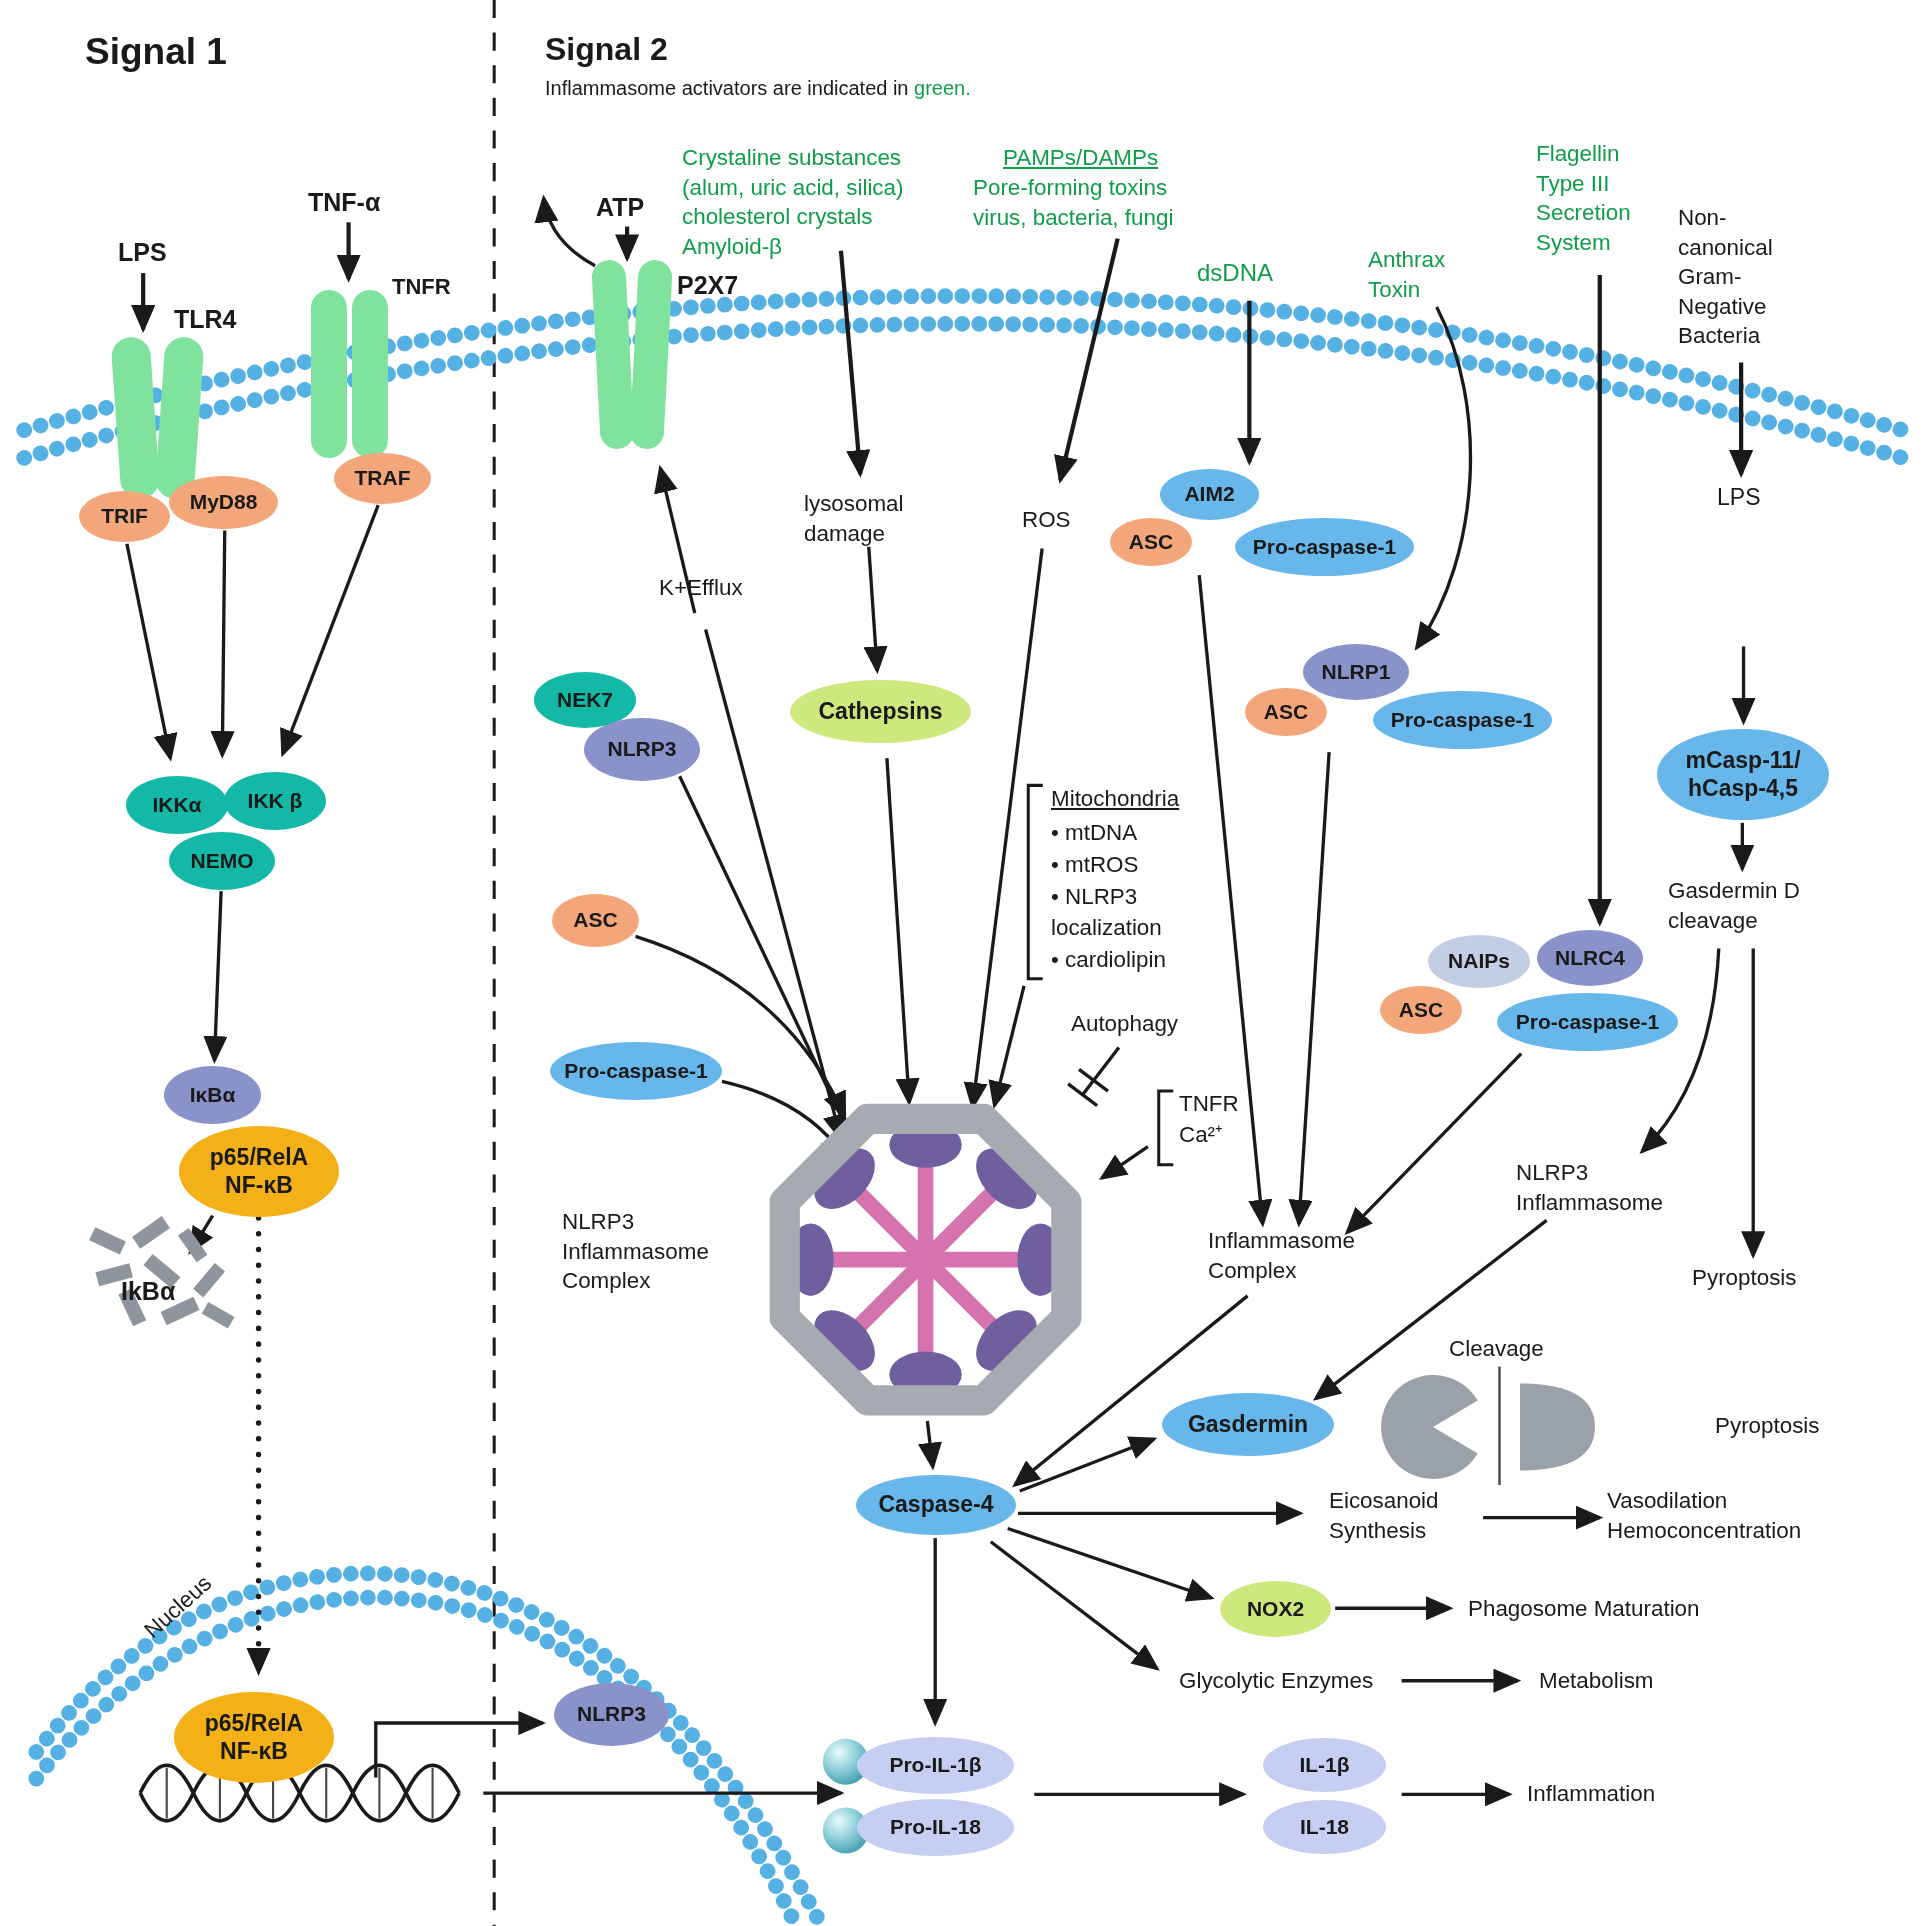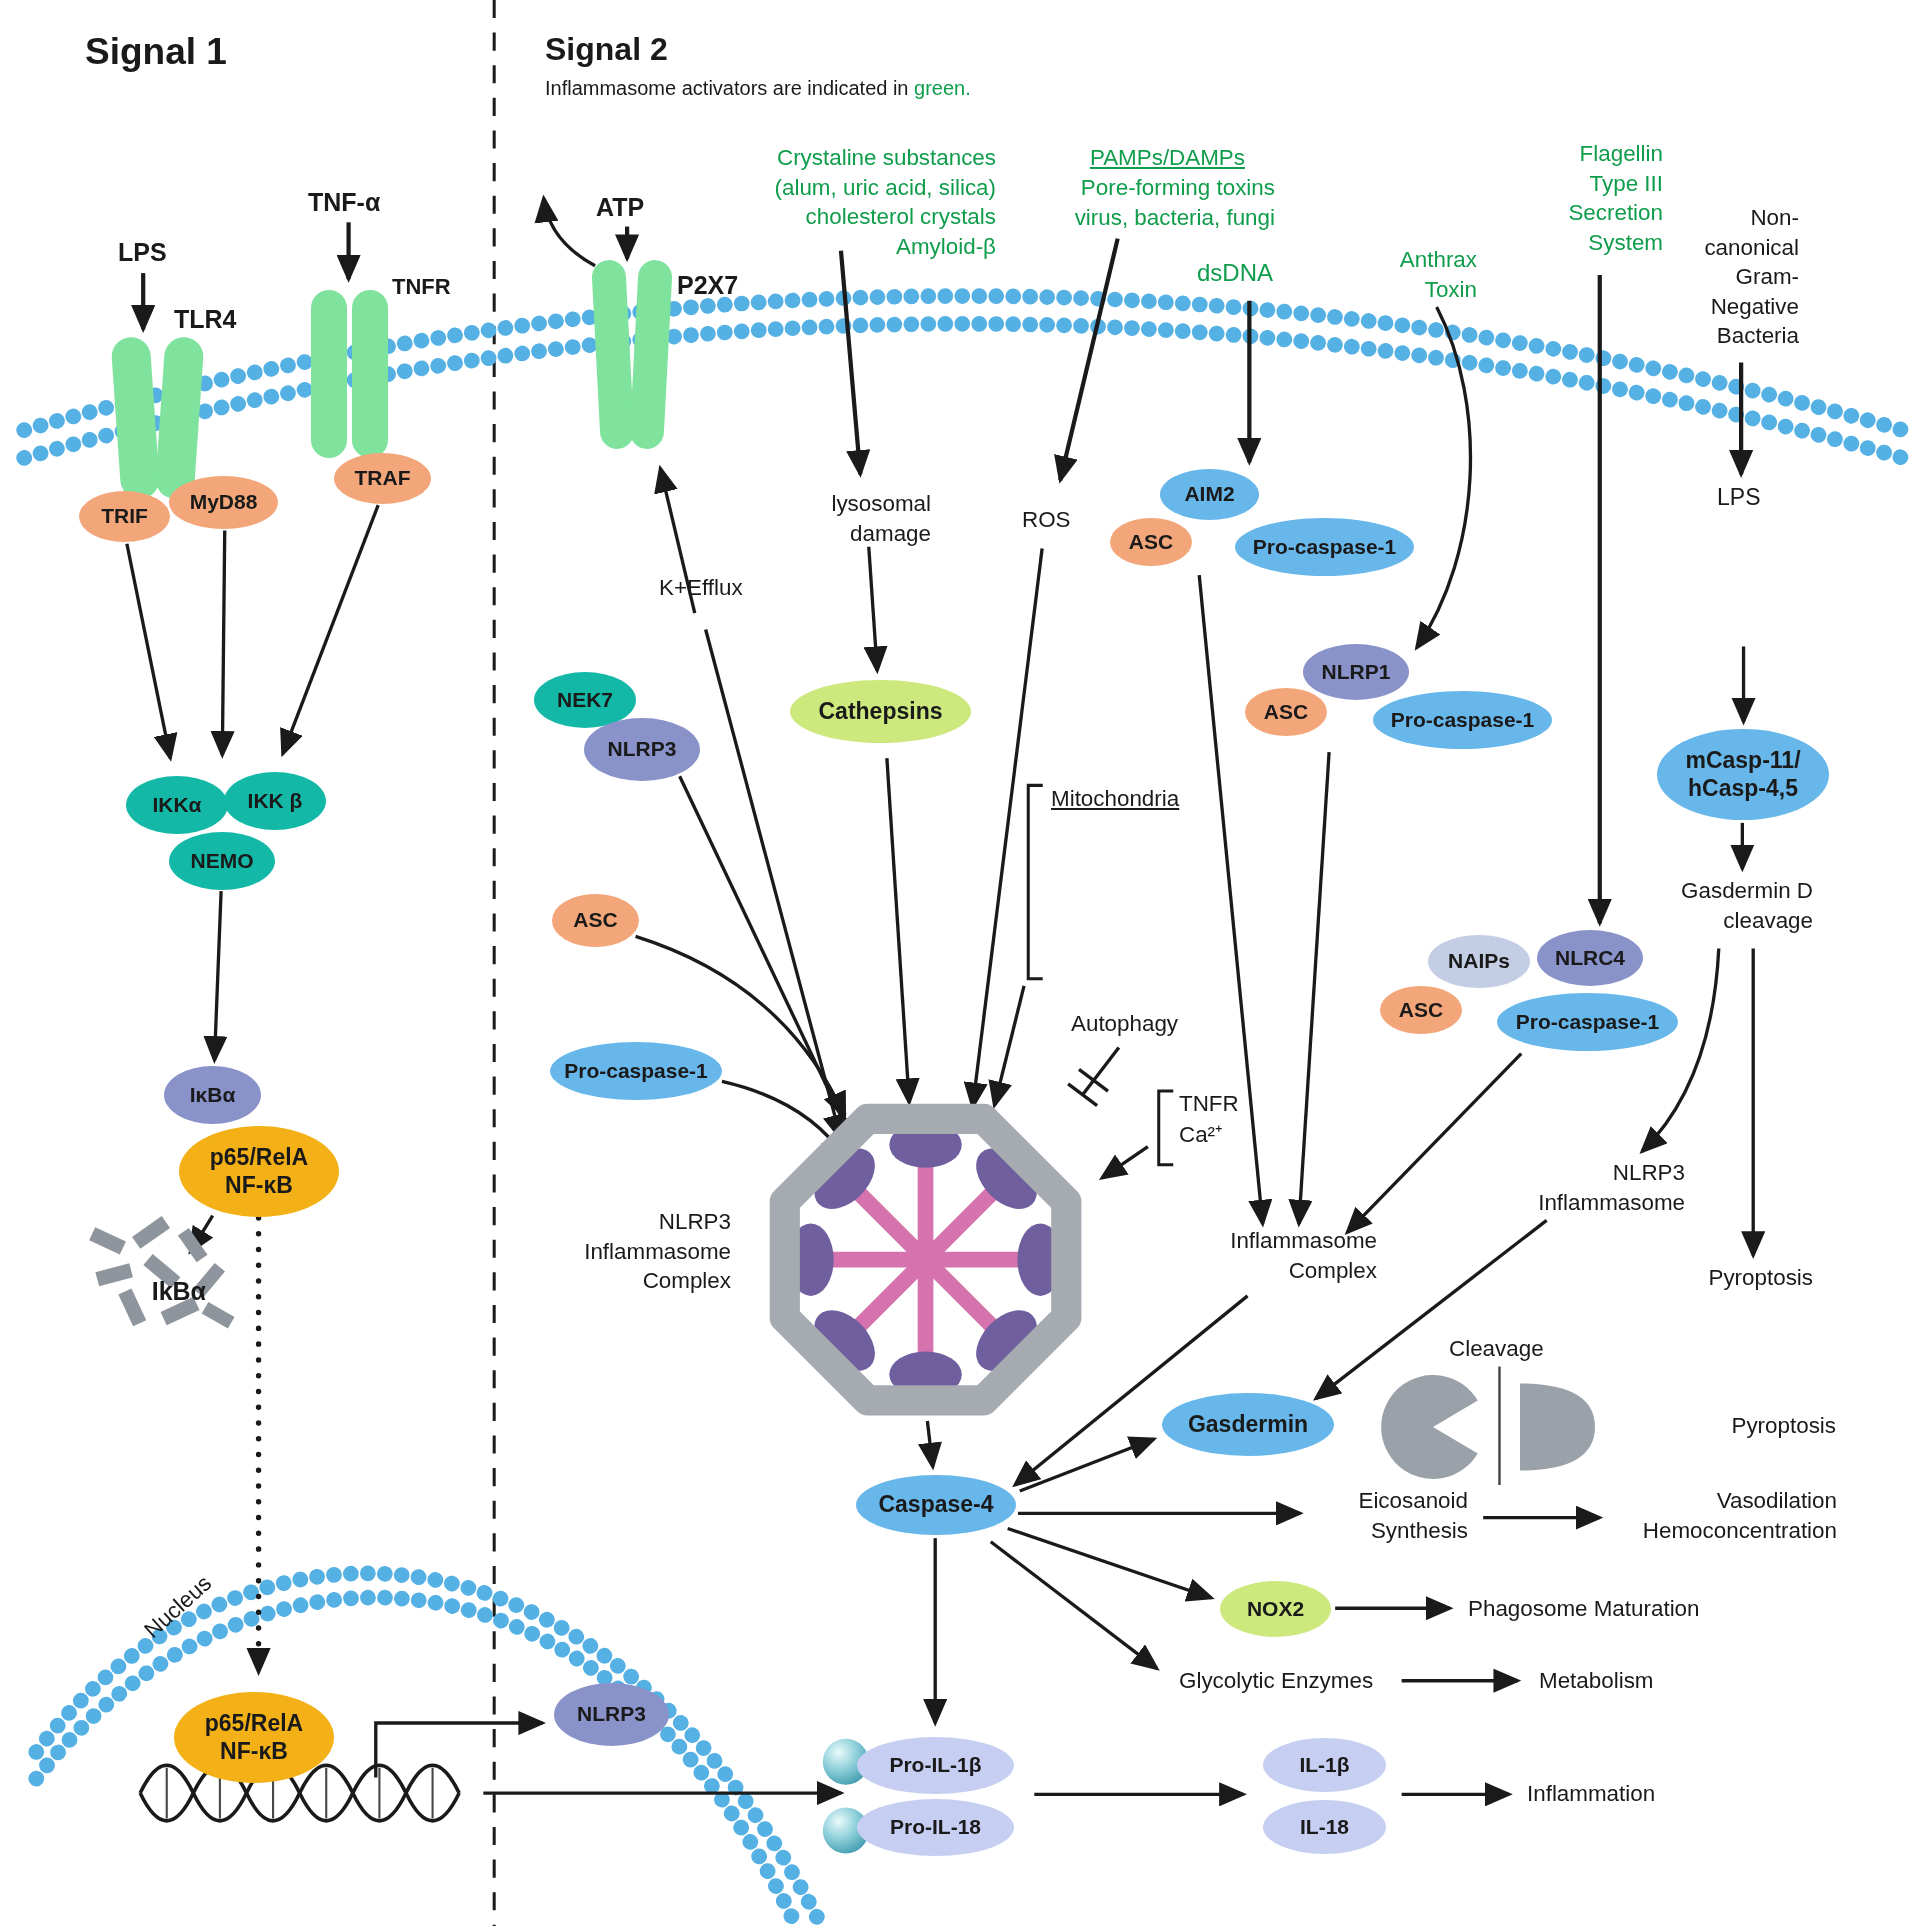--- a/index.html
+++ b/index.html
@@ -5,21 +5,21 @@
 <style>
   html,body{margin:0;padding:0;background:#ffffff;}
   #canvas{position:relative;width:1926px;height:1926px;background:#ffffff;
           font-family:"Liberation Sans",sans-serif;color:#1a1a1a;overflow:hidden;}
   #links{position:absolute;left:0;top:0;z-index:1;}
   .node{position:absolute;z-index:2;border-radius:50%;display:flex;align-items:center;justify-content:center;
         text-align:center;font-weight:700;font-size:21px;line-height:1.18;white-space:pre-line;}
   .big{font-size:23px;}
   .bar{position:absolute;z-index:2;background:#7fe39d;border-radius:20.5px;}
   .lbl{position:absolute;z-index:3;font-size:22.4px;line-height:1.32;white-space:pre-line;}
-  .center{text-align:right;}
+  .center{text-align:left;}
   .bold{font-weight:700;}
   .green{color:#0f9d4b;}
   .underline{text-decoration:underline;}
   .c-orange{background:#f3a679;}
   .c-lime{background:#14b8a6;}
   .c-lime2{background:#cde87c;}
   .c-blue{background:#67b7ea;}
   .c-slate{background:#8992c9;}
   .c-gold{background:#f3b117;}
   .c-peri{background:#c6cff1;}
@@ -251,20 +251,25 @@
 Negative
 Bacteria</div>
 
 <div class="lbl center" style="left:804px;top:489px;width:127px">lysosomal
 damage</div>
 <div class="lbl" style="left:659px;top:573px">K+Efflux</div>
 <div class="lbl" style="left:1022px;top:505px">ROS</div>
 <div class="lbl" style="left:1717px;top:482px;font-size:23px">LPS</div>
 
 <div class="lbl underline" style="left:1051px;top:784px">Mitochondria</div>
+<div class="lbl" style="left:1051px;top:817px;line-height:1.42">• mtDNA
+• mtROS
+• NLRP3
+localization
+• cardiolipin</div>
 <div class="lbl" style="left:1071px;top:1009px">Autophagy</div>
 <div class="lbl" style="left:1179px;top:1088px;line-height:1.4">TNFR
 Ca²⁺</div>
 
 <div class="lbl center" style="left:562px;top:1207px;width:169px">NLRP3
 Inflammasome
 Complex</div>
 <div class="lbl center" style="left:1668px;top:876px;width:145px">Gasdermin D
 cleavage</div>
 <div class="lbl center" style="left:1516px;top:1158px;width:169px">NLRP3

